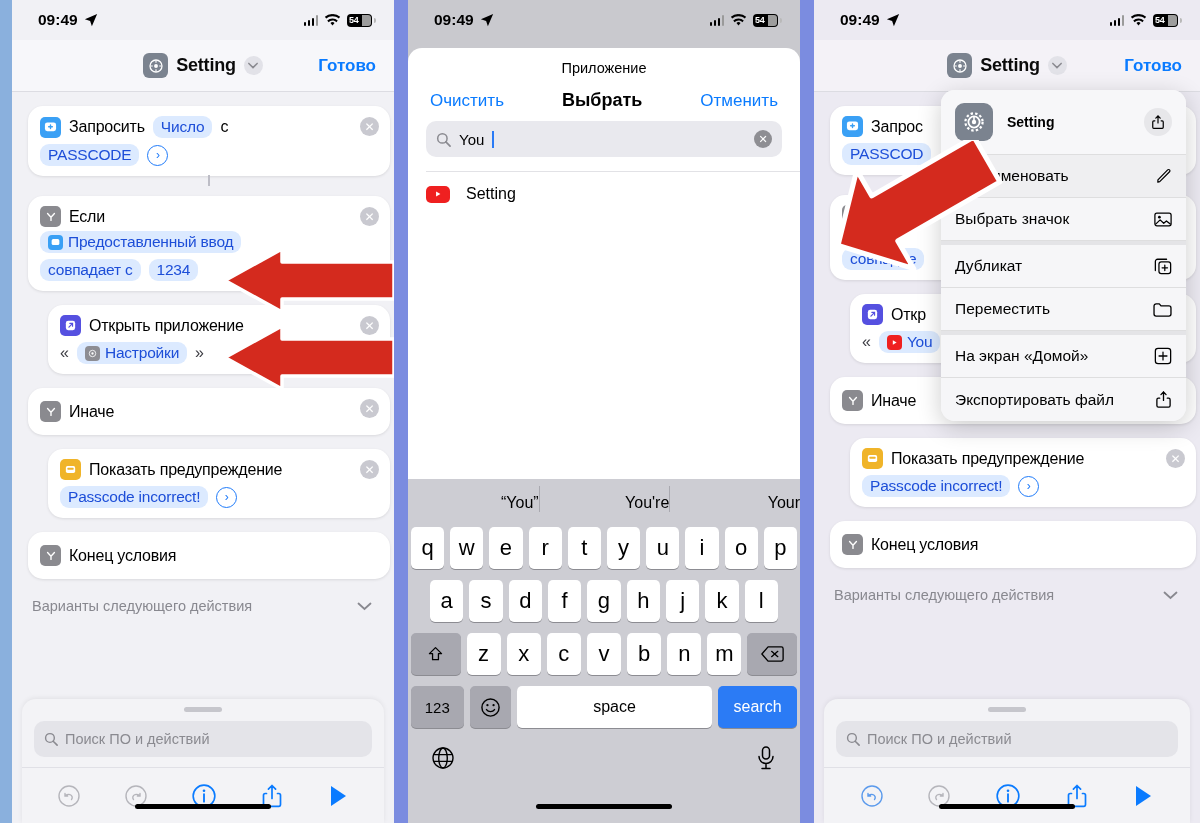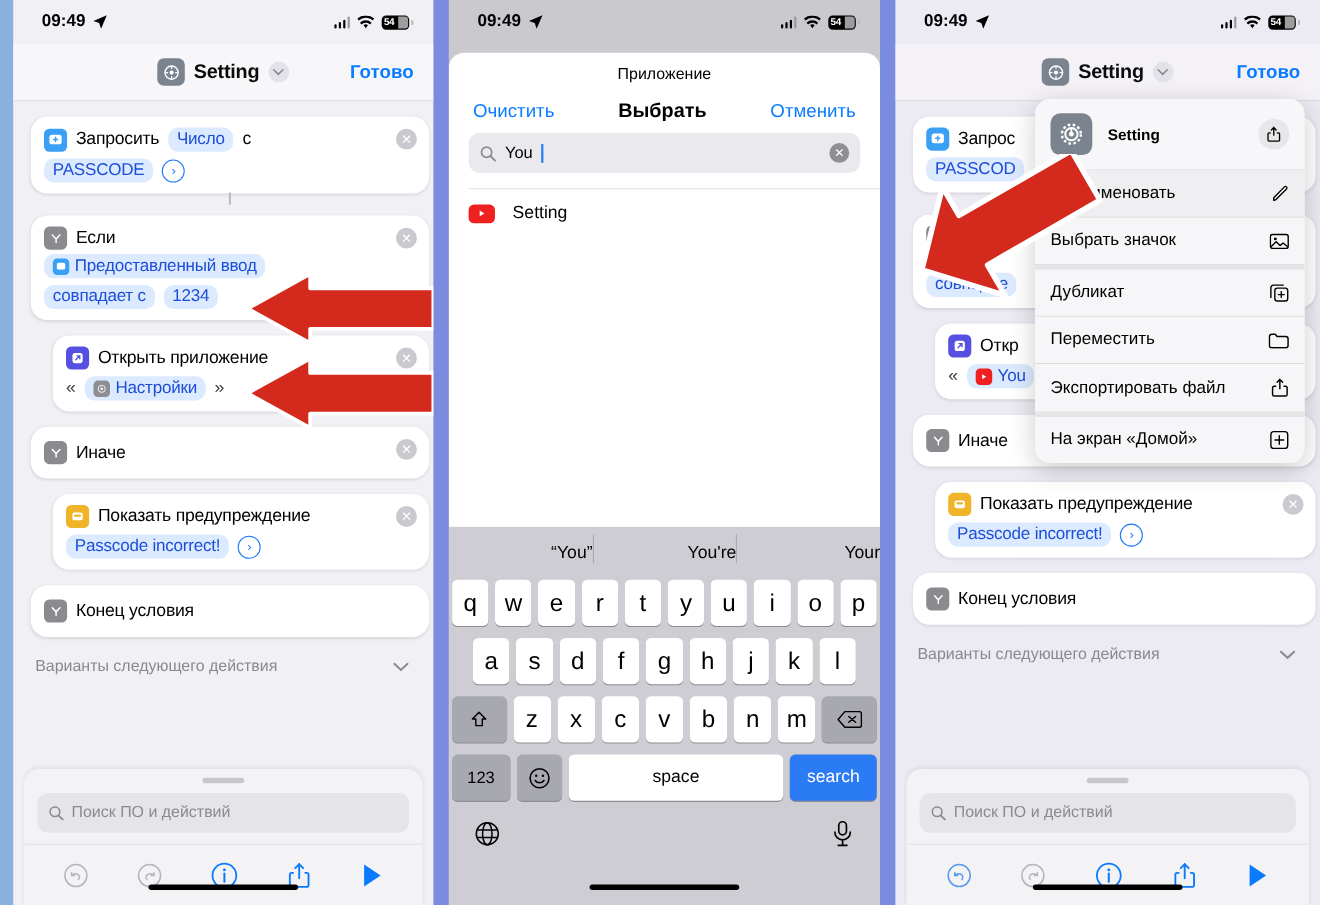--- a/index.html
+++ b/index.html
@@ -801,32 +801,32 @@
           <path d="M12 9v6M9 12h6" stroke="#000" stroke-width="1.4" stroke-linecap="round"></path>
           <path d="M14 2.5H4A2.5 2.5 0 0 0 1.5 5v10" fill="none" stroke="#000" stroke-width="1.4" stroke-linecap="round"></path>
         </svg>
     </div>
     <div class="ctx-item">
       <span>Переместить</span>
       <svg width="19" height="16" viewBox="0 0 20 17">
           <path d="M1 5.2A2.2 2.2 0 0 1 3.2 3h3.4l1.8 2.2h8.4A2.2 2.2 0 0 1 19 7.4v6.4A2.2 2.2 0 0 1 16.8 16H3.2A2.2 2.2 0 0 1 1 13.8z" fill="none" stroke="#000" stroke-width="1.4" stroke-linejoin="round"></path>
         </svg>
     </div>
+    <div class="ctx-item sep-top">
+      <span>На экран «Домой»</span>
+      <svg width="18" height="18" viewBox="0 0 20 20">
+          <rect x="1.5" y="1.5" width="17" height="17" rx="3" fill="none" stroke="#000" stroke-width="1.4"></rect>
+          <path d="M10 5.6v8.8M5.6 10h8.8" stroke="#000" stroke-width="1.4" stroke-linecap="round"></path>
+        </svg>
+    </div>
     <div class="ctx-item">
       <span>Экспортировать файл</span>
       <svg width="17" height="19" viewBox="0 0 18 20">
           <path d="M9 2v9M9 2L6.3 4.8M9 2l2.7 2.8" stroke="#000" stroke-width="1.4" fill="none" stroke-linecap="round"></path>
           <path d="M5 8.6H3.6A1.6 1.6 0 0 0 2 10.2v6.2A1.6 1.6 0 0 0 3.6 18h10.8a1.6 1.6 0 0 0 1.6-1.6v-6.2a1.6 1.6 0 0 0-1.6-1.6H13" stroke="#000" stroke-width="1.4" fill="none" stroke-linecap="round"></path>
-        </svg>
-    </div>
-    <div class="ctx-item sep-top">
-      <span>На экран «Домой»</span>
-      <svg width="18" height="18" viewBox="0 0 20 20">
-          <rect x="1.5" y="1.5" width="17" height="17" rx="3" fill="none" stroke="#000" stroke-width="1.4"></rect>
-          <path d="M10 5.6v8.8M5.6 10h8.8" stroke="#000" stroke-width="1.4" stroke-linecap="round"></path>
         </svg>
     </div>
   </div>
 
   <svg class="red-arrow" style="left:10px;top:140px;" width="180" height="130" viewBox="0 0 180 130">
     <g transform="rotate(-30 90 65)">
       <path d="M58 36 H176 V88 H58 V120 L4 62 L58 6 Z" fill="#d42a1e" stroke="#fff" stroke-width="5" stroke-linejoin="round"></path>
     </g>
   </svg>
 </div>

